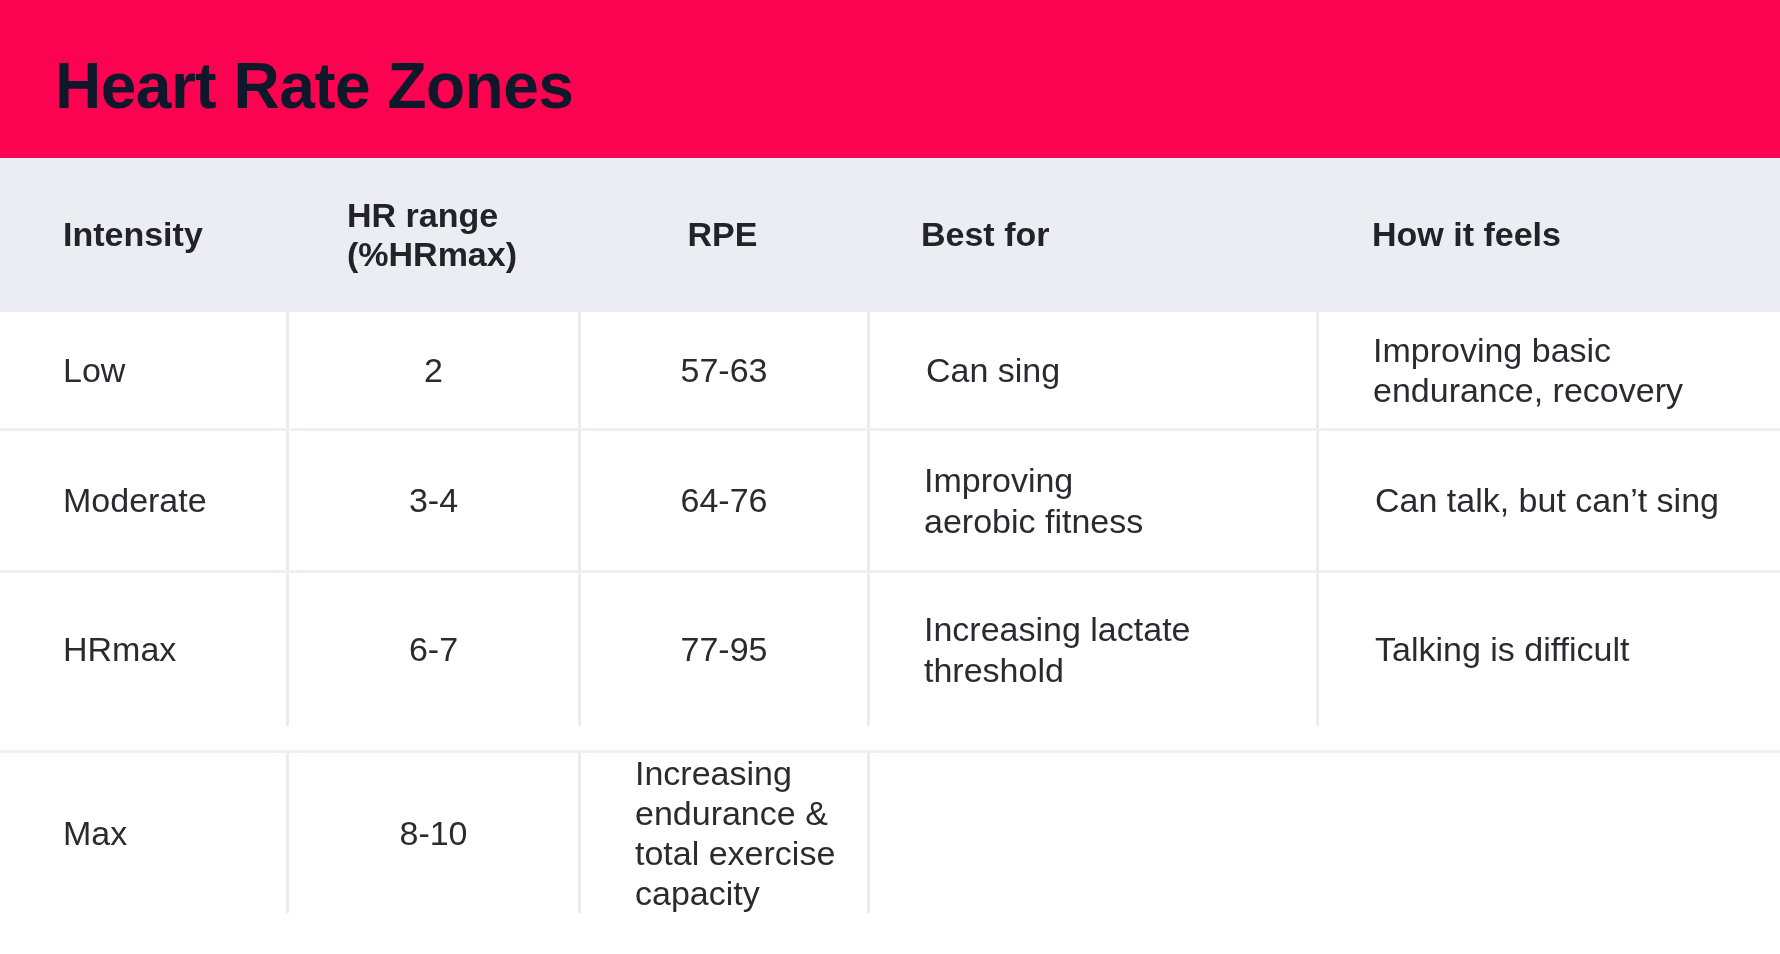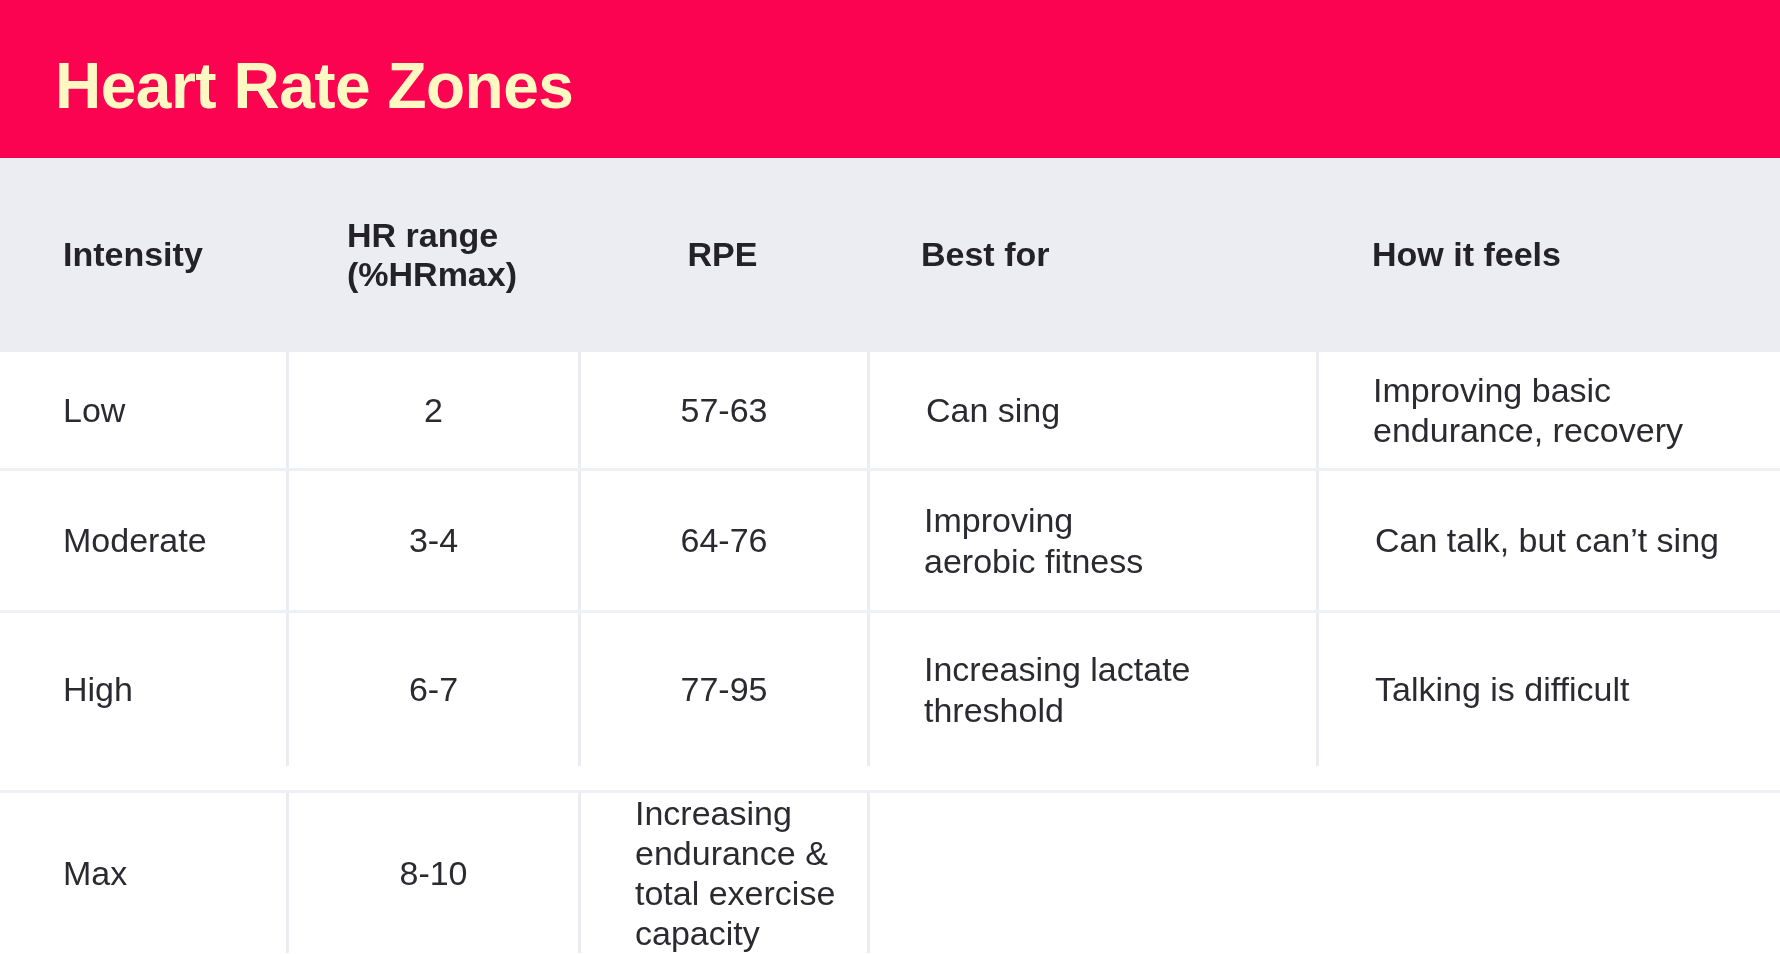--- a/index.html
+++ b/index.html
@@ -15,32 +15,32 @@
   }
   .banner {
     height: 158px;
     background: #FB0350;
     display: flex;
     align-items: center;
     padding-left: 55px;
     padding-top: 14px;
   }
   .banner h1 {
-    color: #fef9c3;
+    color: #0f172a;
     font-size: 64px;
     font-weight: 800;
     letter-spacing: -0.5px;
   }
   .grid-row {
     display: grid;
     grid-template-columns: 286px 292px 289px 449px 464px;
     width: 100%;
   }
   .thead {
-    height: 194px;
+    height: 154px;
     background: #ECEDF2;
   }
   .hcell {
     display: flex;
     align-items: center;
     font-weight: 700;
     font-size: 34px;
     line-height: 1.16;
     white-space: pre-line;
     color: #232228;
@@ -95,21 +95,21 @@
   <div class="grid-row row r2 bordered">
     <div class="cell c1">Moderate</div>
     <div class="cell c2">3-4</div>
     <div class="cell c3">64-76</div>
     <div class="cell c4">Improving
 aerobic fitness</div>
     <div class="cell c5">Can talk, but can’t sing</div>
   </div>
 
   <div class="grid-row row r3 bordered">
-    <div class="cell c1">High</div>
+    <div class="cell c1">HRmax</div>
     <div class="cell c2">6-7</div>
     <div class="cell c3">77-95</div>
     <div class="cell c4">Increasing lactate
 threshold</div>
     <div class="cell c5">Talking is difficult</div>
   </div>
 
   <div class="grid-row row r4 bordered">
     <div class="cell c1">Max</div>
     <div class="cell c2">8-10</div>

